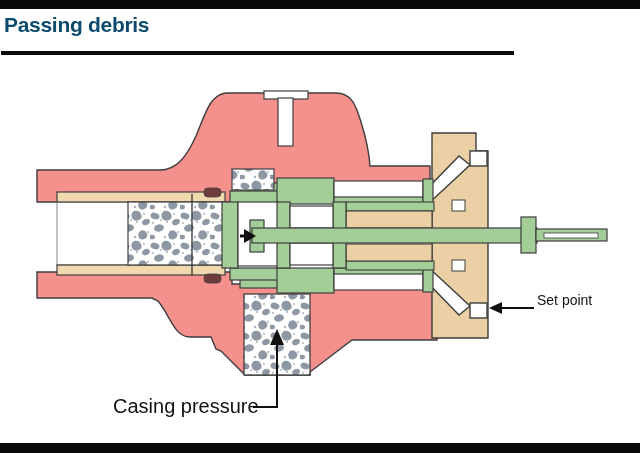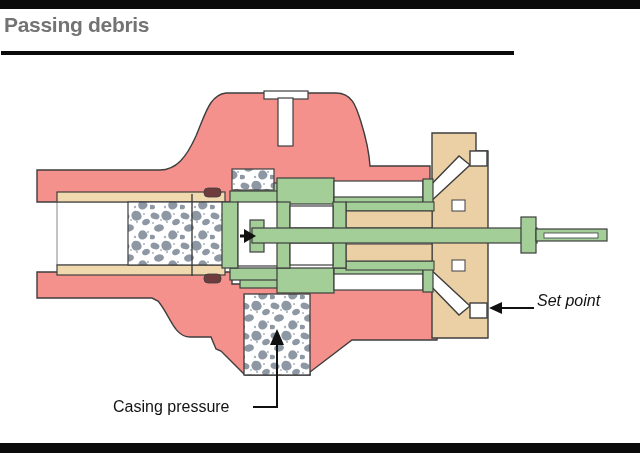--- a/index.html
+++ b/index.html
@@ -1,26 +1,26 @@
 <!DOCTYPE html>
 <html style="--body_pink: #F5918C; --housing_tan: #ECD0A5; --liner_tan: #F0D9AF; --piston_green: #A3CE97; --debris_gray: #8E98A4; --debris_dot: #AAB2BC; --seal_maroon: #6E3C3C; --outline: #3E3E3E; --frame_black: #0A0A0A;"><head>
 <meta charset="utf-8">
 <style>
   html,body{margin:0;padding:0;background:#fff;}
   body{width:640px;height:453px;position:relative;overflow:hidden;
        font-family:"Liberation Sans",sans-serif;}
   .abs{position:absolute;}
   #top-bar{left:0;top:0;width:640px;height:9px;background:var(--frame_black,#0a0a0a);}
   #bottom-bar{left:0;top:443px;width:640px;height:10px;background:var(--frame_black,#0a0a0a);}
-  #title{left:4px;top:13px;font-size:21px;font-weight:bold;color:#737373;letter-spacing:-0.3px;}
+  #title{left:4px;top:13px;font-size:21px;font-weight:bold;color:#0c4a6e;letter-spacing:-0.3px;}
   #title-rule{left:1px;top:51px;width:513px;height:4px;background:var(--frame_black,#0a0a0a);}
   #diagram-svg{left:0;top:0;}
   .diagram-label{color:#121212;line-height:19px;}
-  #set-point-label{left:537px;top:291px;width:90px;font-size:16px;font-style:italic;}
-  #casing-label{left:113px;top:397px;width:150px;font-size:16px;}
+  #set-point-label{left:537px;top:291px;width:90px;font-size:14px;}
+  #casing-label{left:113px;top:397px;width:150px;font-size:20px;}
 </style>
 </head>
 <body>
 
 <div class="abs" id="top-bar"></div>
 
 <div class="abs" id="title">Passing debris</div>
 <div class="abs" id="title-rule"></div>
 
 <svg class="abs" id="diagram-svg" width="640" height="453" viewBox="0 0 640 453">

